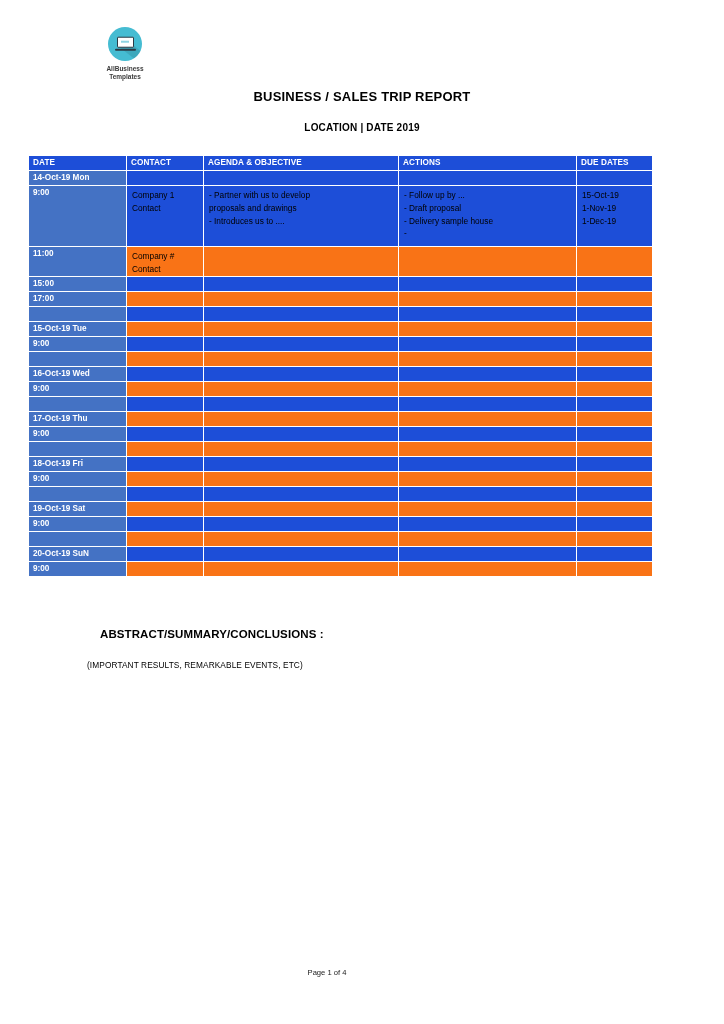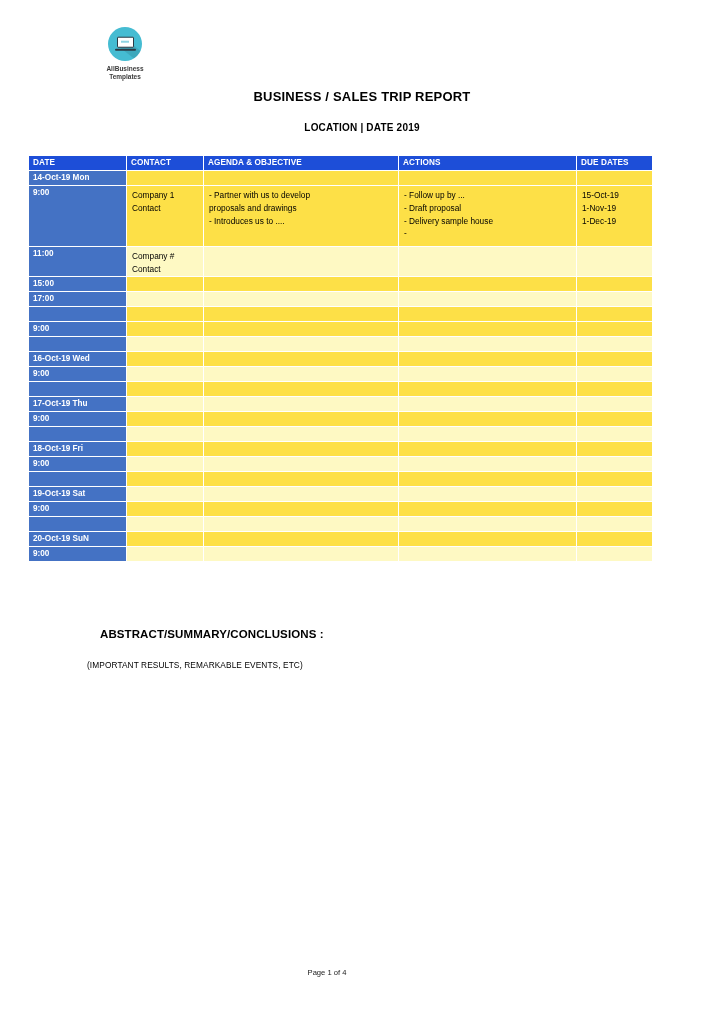--- a/index.html
+++ b/index.html
@@ -148,22 +148,22 @@
     font-weight: bold;
     padding: 2px 16px 0 4px;
     white-space: nowrap;
   }
   td.body-cell {
     font-size: 8.3px;
     color: #000000;
     padding: 3px 4px 0 5px;
     line-height: 12.8px;
   }
-  tr.band-light td.body-cell { background: #fde047; }
-  tr.band-med   td.body-cell { background: #fef9c3; }
+  tr.band-light td.body-cell { background: #1d4ed8; }
+  tr.band-med   td.body-cell { background: #f97316; }
 
   tr.r-head    td, tr.r-head th { height: 15px; }
   tr.r-date    td { height: 15px; }
   tr.r-slot    td { height: 15px; }
   tr.r-blank   td { height: 15px; }
   tr.r-main    td { height: 61px; }
   tr.r-contact td { height: 30px; }
 
   .cell-line { display: block; white-space: nowrap; }
 
@@ -288,20 +288,27 @@
         <td class="body-cell"></td>
         <td class="body-cell"></td>
       </tr>
       <tr class="r-blank band-light">
         <td class="date-cell"></td>
         <td class="body-cell"></td>
         <td class="body-cell"></td>
         <td class="body-cell"></td>
         <td class="body-cell"></td>
       </tr>
+      <tr class="r-date band-med">
+        <td class="date-cell">15-Oct-19 Tue</td>
+        <td class="body-cell"></td>
+        <td class="body-cell"></td>
+        <td class="body-cell"></td>
+        <td class="body-cell"></td>
+      </tr>
       <tr class="r-slot band-light">
         <td class="date-cell">9:00</td>
         <td class="body-cell"></td>
         <td class="body-cell"></td>
         <td class="body-cell"></td>
         <td class="body-cell"></td>
       </tr>
       <tr class="r-blank band-med">
         <td class="date-cell"></td>
         <td class="body-cell"></td>

